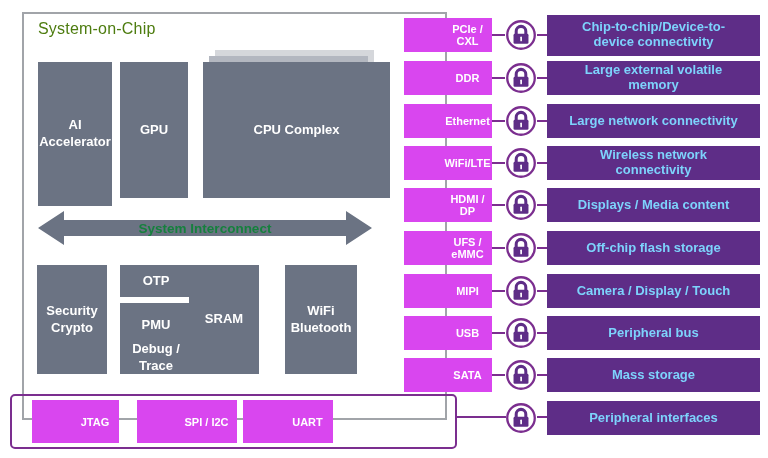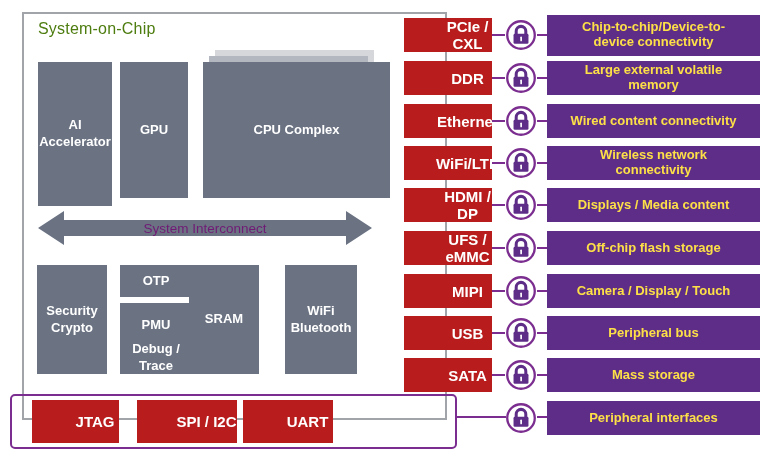--- a/index.html
+++ b/index.html
@@ -14,34 +14,34 @@
   .soc-title { position:absolute; left:38px; top:20px; font-size:16px; font-weight:500;
     color:#4d7c0f; letter-spacing:.2px; }
   
   .blk { position:absolute; background:#6b7383; color:#fff; font-size:13px; font-weight:700;
     display:flex; align-items:center; justify-content:center; text-align:center;
     line-height:1.3; padding:2px; }
   .layer { position:absolute; }
   
   .arrow-wrap { position:absolute; left:38px; top:211px; width:334px; height:34px; }
   .arrow-label { position:absolute; left:38px; top:211px; width:334px; height:34px;
-    display:flex; align-items:center; justify-content:center; color:#701a75;
-    font-size:13.5px; font-weight:400; }
+    display:flex; align-items:center; justify-content:center; color:#15803d;
+    font-size:13.5px; font-weight:700; }
   
-  .port { background:#b91c1c; color:#fff; font-weight:700; font-size:15px;
+  .port { background:#d946ef; color:#fff; font-weight:700; font-size:11px;
     display:flex; align-items:center; justify-content:center; text-align:center;padding-left:39px; }
   .bport { position:absolute; top:400px; height:43px; }
   
   .row { position:absolute; left:404px; width:356px; height:34px;
     display:flex; align-items:center; }
   .row .port { width:88px; height:34px; flex:none; }
   .conn { height:0; border-top:2.5px solid #7b2e8f; flex:none; }
   .conn-l { width:13px; } .conn-r { width:10px; }
   .lock-svg { width:32px; height:32px; flex:none; display:block; }
-  .desc { flex:1; height:34px; background:#5e2d87; color:#fde047; font-size:13px;
+  .desc { flex:1; height:34px; background:#5e2d87; color:#7dd3fc; font-size:13px;
     font-weight:700; display:flex; align-items:center; justify-content:center;
     text-align:center; line-height:1.15; padding:0 16px; }
   .desc.tall { height:41px; }
   
   .purple-outline { position:absolute; left:10px; top:394px; width:447px; height:55px;
     border:2.5px solid #7b2e8f; border-radius:5px; background:transparent; }
   .purple-link { position:absolute; left:455px; top:416px; width:51px; height:0;
     border-top:2.5px solid #7b2e8f; }
   .abs { position:absolute; }
 </style>
@@ -110,21 +110,21 @@
     <div class="desc">Large external volatile memory</div>
   </div>
 
   <div class="row" style="top:104px">
     <div class="port">Ethernet</div>
     <div class="conn conn-l"></div>
     <svg class="lock-svg" viewBox="0 0 36 36">
         <use href="#lock-glyph"></use>
       </svg>
     <div class="conn conn-r"></div>
-    <div class="desc">Wired content connectivity</div>
+    <div class="desc">Large network connectivity</div>
   </div>
 
   <div class="row" style="top:146px">
     <div class="port">WiFi/LTE</div>
     <div class="conn conn-l"></div>
     <svg class="lock-svg" viewBox="0 0 36 36">
         <use href="#lock-glyph"></use>
       </svg>
     <div class="conn conn-r"></div>
     <div class="desc">Wireless network connectivity</div>

